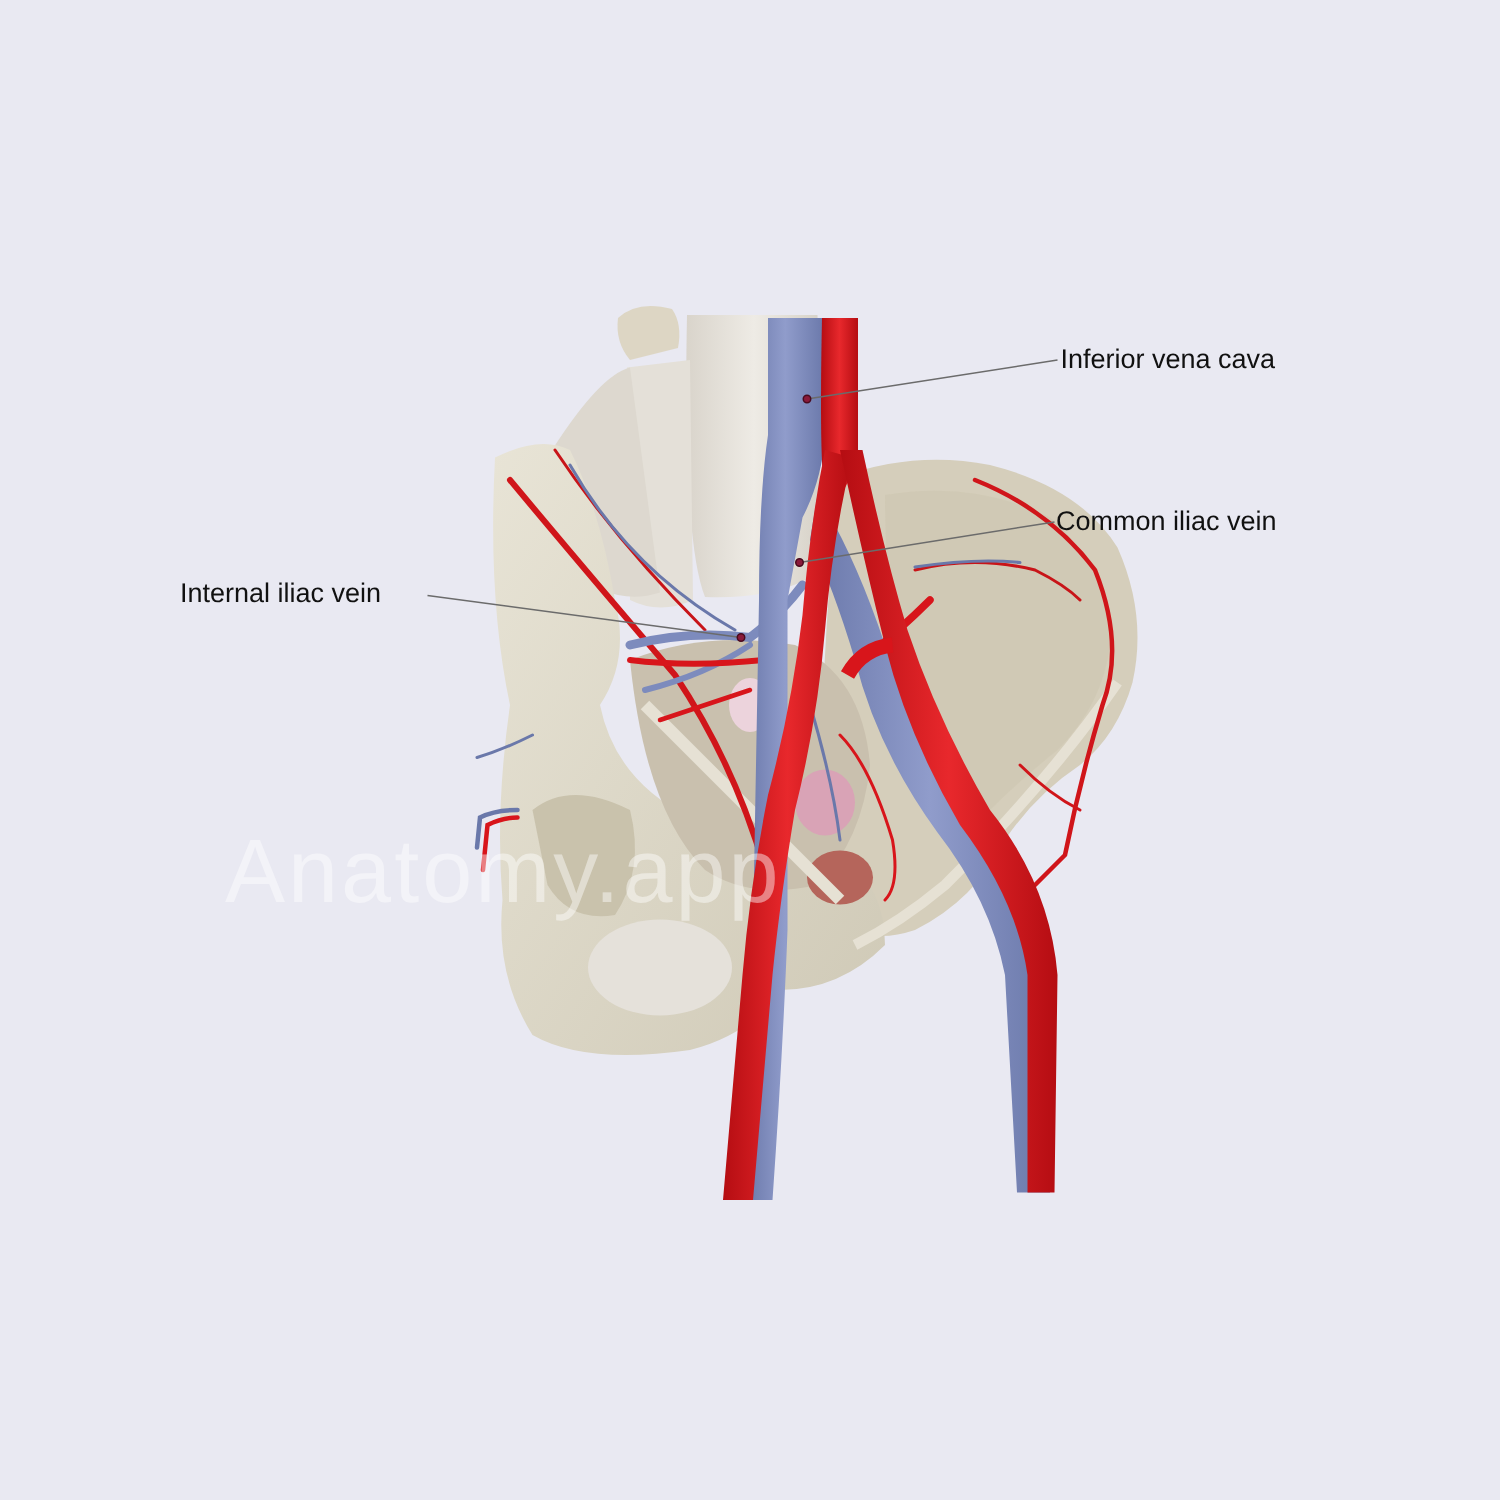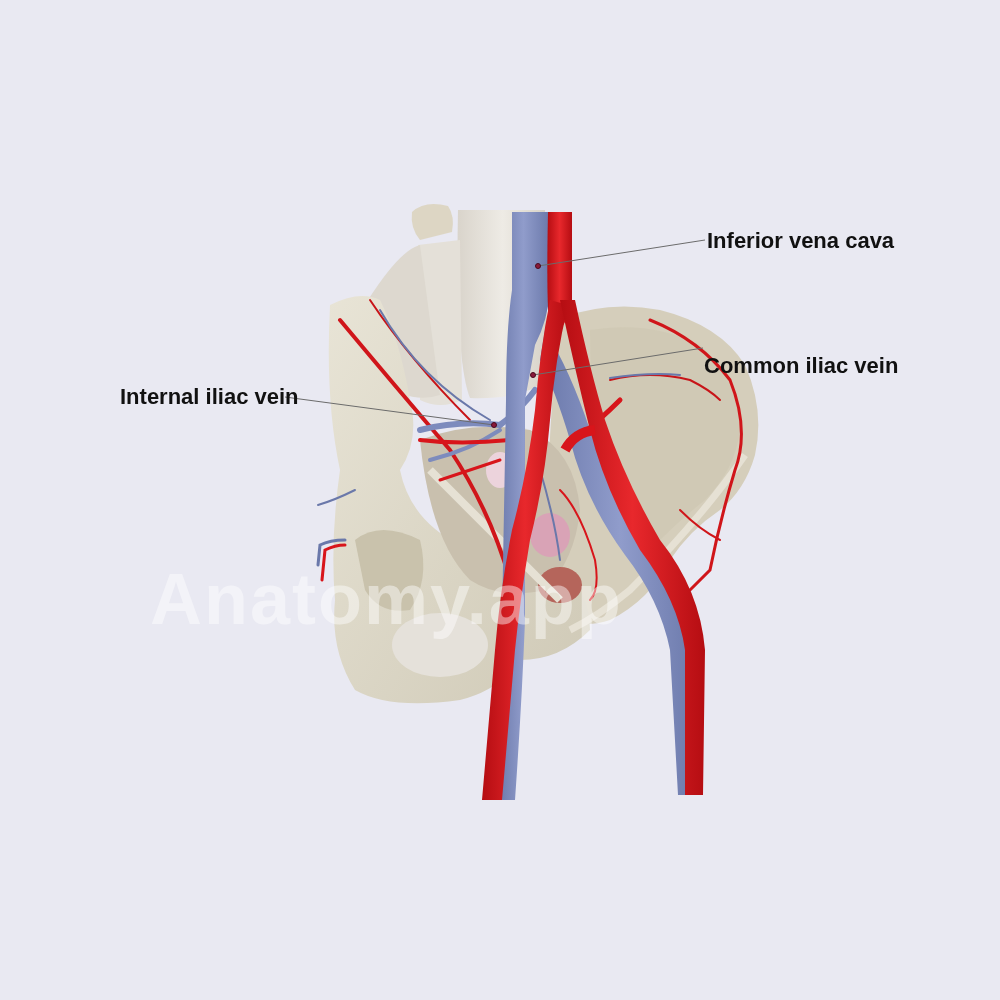--- a/index.html
+++ b/index.html
@@ -4,26 +4,26 @@
 <style>
   html, body { margin:0; padding:0; }
   body {
     width:1000px; height:1000px; overflow:hidden;
     background:#e9e9f2;
     font-family:"Liberation Sans", sans-serif;
     position:relative;
   }
   #scene { position:absolute; left:0; top:0; width:1000px; height:1000px; }
   .label {
-    position:absolute; font-weight:bold; font-size:22px; color:#111;
+    position:absolute; font-weight:normal; font-size:18px; color:#111;
     white-space:nowrap; line-height:1;
   }
   .watermark {
-    position:absolute; left:150px; top:558px; font-size:72px;
-    color:rgba(255,255,255,0.45); letter-spacing:2px; font-weight:bold;
+    position:absolute; left:150px; top:546px; font-size:60px;
+    color:rgba(255,255,255,0.45); letter-spacing:2px; font-weight:normal;
     pointer-events:none;
   }
 </style>
 </head>
 <body>
 
 <svg id="scene" viewBox="0 0 1000 1000" xmlns="http://www.w3.org/2000/svg">
   <defs>
     <linearGradient id="boneG" x1="0" y1="0" x2="1" y2="1">
       <stop offset="0" stop-color="#e8e4d6"></stop>
@@ -123,14 +123,14 @@
   <g fill="#8a1a3a" stroke="#4a0a1e" stroke-width="1">
     <circle cx="538" cy="266" r="2.5"></circle>
     <circle cx="533" cy="375" r="2.5"></circle>
     <circle cx="494" cy="425" r="2.5"></circle>
   </g>
 </svg>
 
 <div class="watermark">Anatomy.app</div>
 
 <div class="label" style="left:707px;top:230px;">Inferior vena cava</div>
-<div class="label" style="left:704px;top:355px;">Common iliac vein</div>
+<div class="label" style="left:704px;top:338px;">Common iliac vein</div>
 <div class="label" style="left:120px;top:386px;">Internal iliac vein</div>
 
 </body></html>

